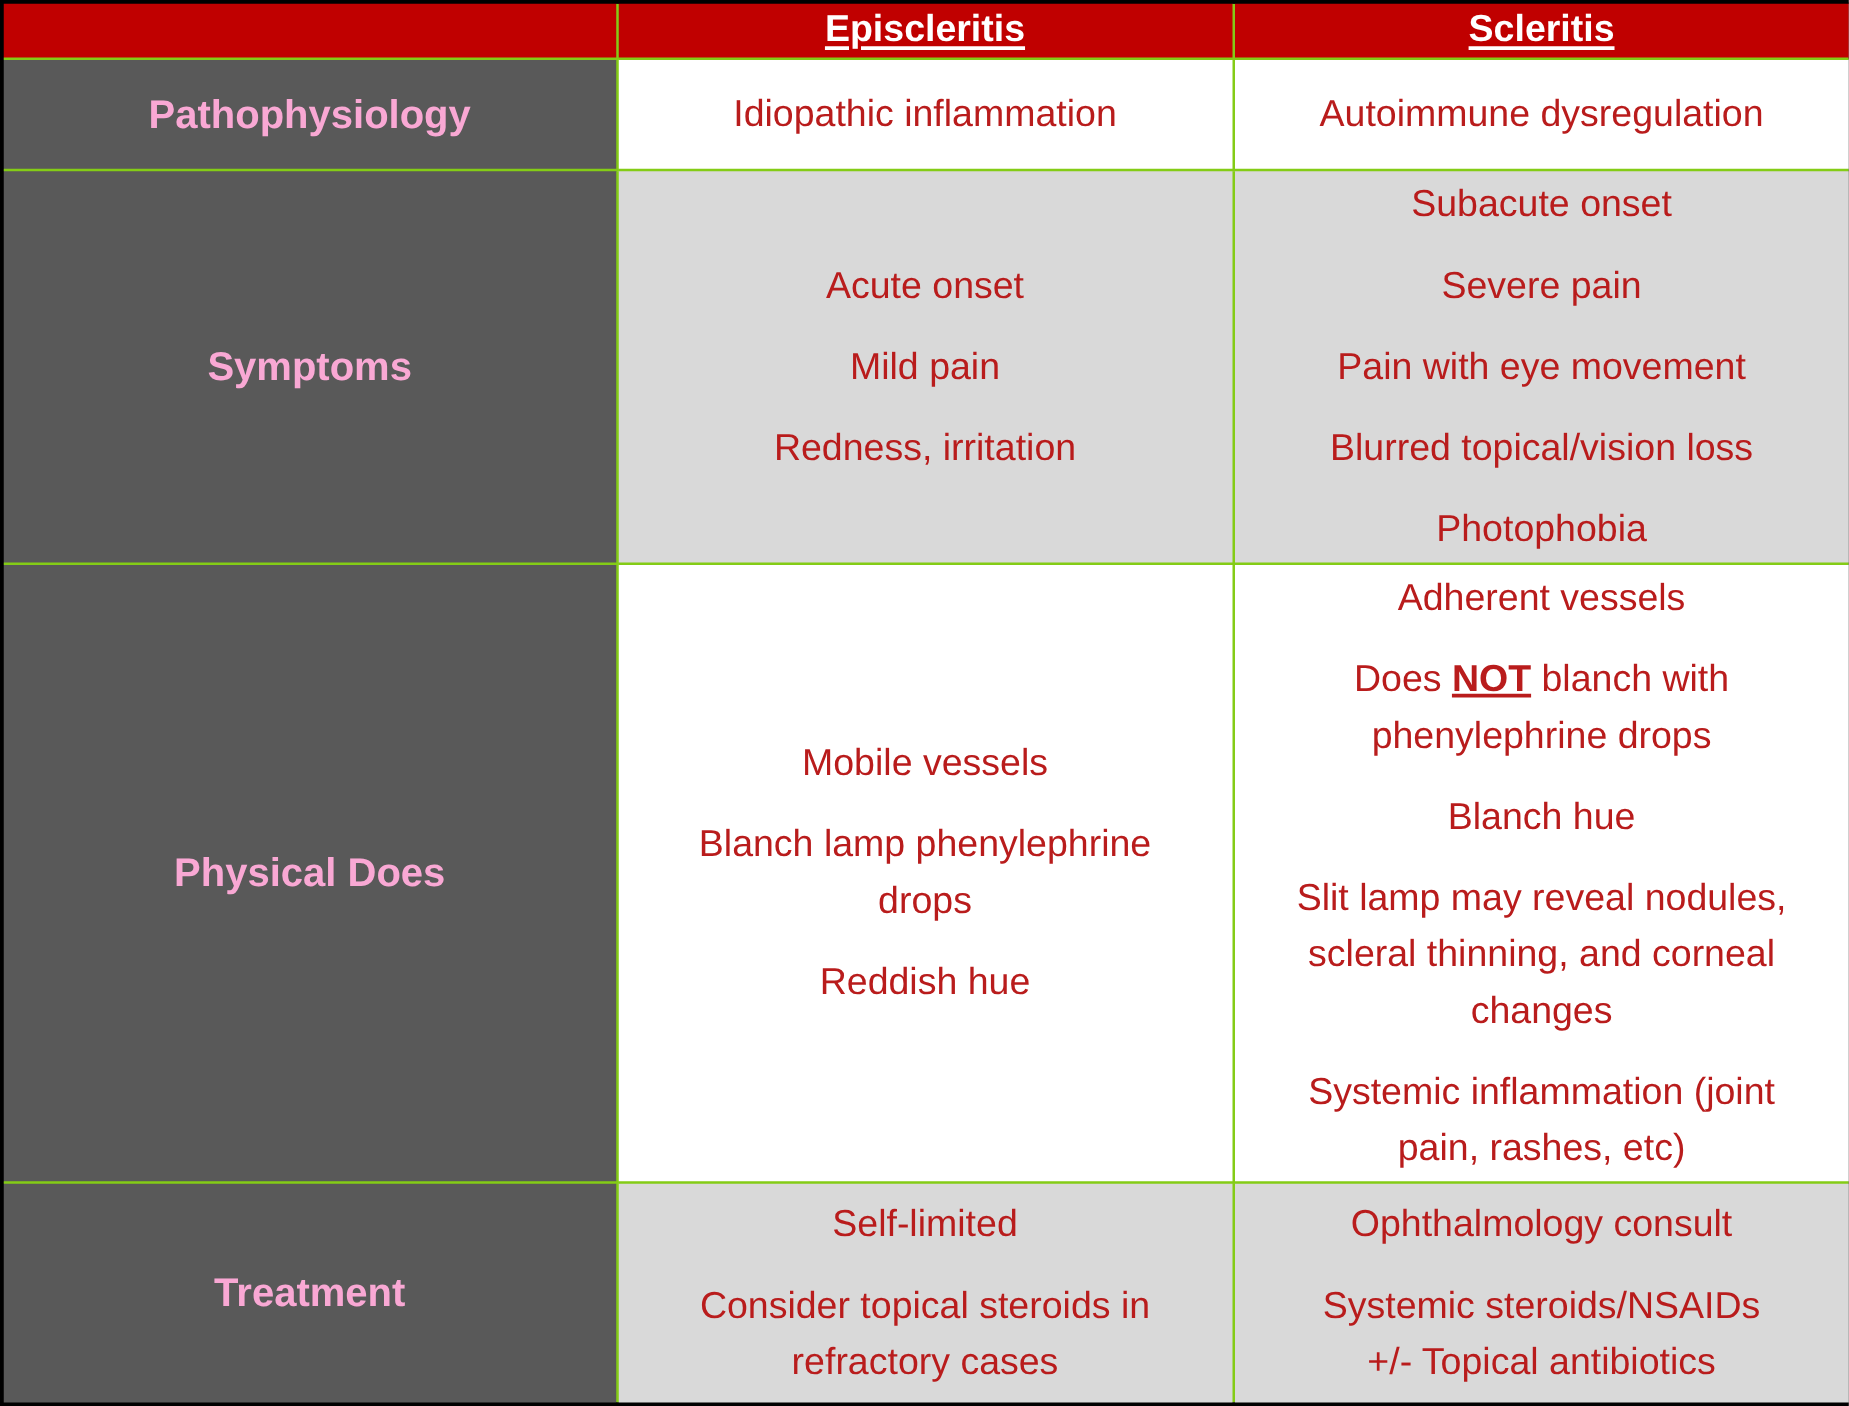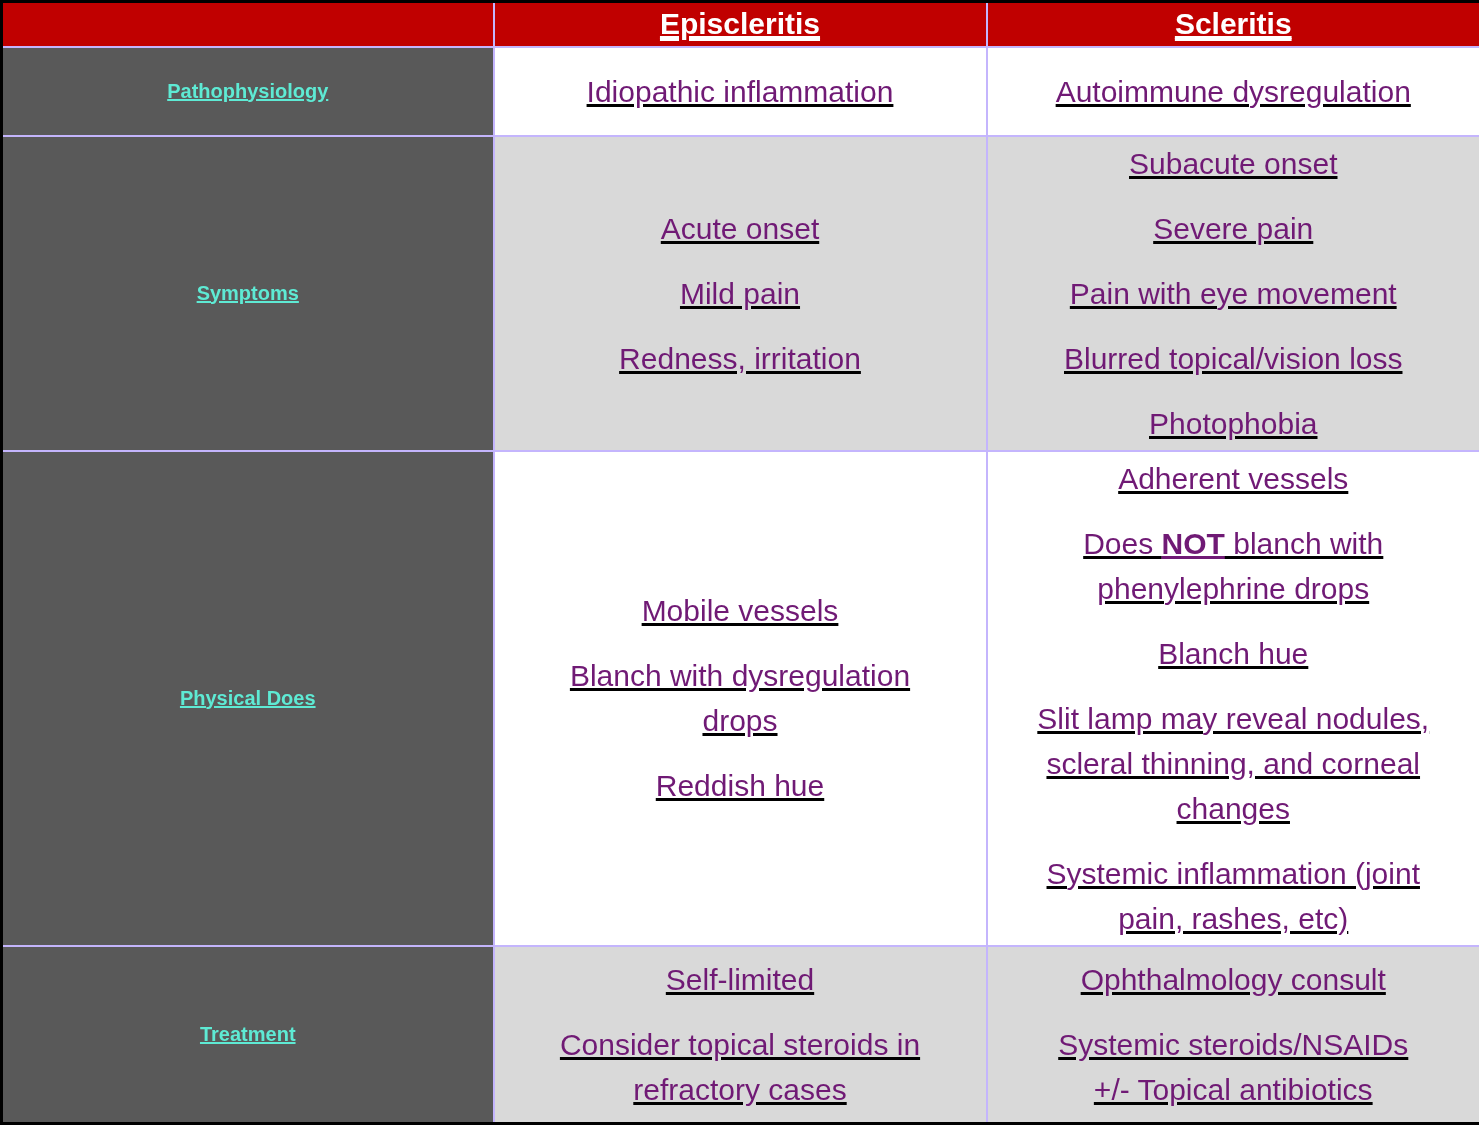--- a/index.html
+++ b/index.html
@@ -10,51 +10,50 @@
     font-family: "Liberation Sans", sans-serif;
   }
   table.compare {
     width: 100%;
     height: 100%;
     border-collapse: collapse;
     table-layout: fixed;
     border: 3px solid #000000;
   }
   td, th {
-    border: 2px solid #c4b5fd;
+    border: 2px solid #84cc16;
     text-align: center;
     vertical-align: middle;
     padding: 4px 8px;
     box-sizing: border-box;
-    text-decoration: underline;
   }
   th.colhead {
     background: #C00000;
     color: #ffffff;
     font-size: 30px;
     font-weight: bold;
   }
   th.colhead .u {
     text-decoration: underline;
     text-decoration-thickness: 3px;
     text-underline-offset: 4px;
   }
   th.corner { background: #C00000; }
   td.rowlabel {
     background: #595959;
-    color: #5eead4;
+    color: #f9a8d4;
     font-weight: bold;
-    font-size: 20px;
+    font-size: 32px;
   }
   td.shaded { background: #D9D9D9; }
   td.plain  { background: #ffffff; }
   .line {
     font-size: 30px;
     line-height: 45px;
-    color: #701a75;
+    color: #b91c1c;
   }
   .gap { margin-top: 20px; text-align: center; }
   .b-u {
     font-weight: bold;
     text-decoration: underline;
     text-decoration-thickness: 3px;
   }
   tr.r-head  { height: 45px; }
   tr.r-patho { height: 89px; }
   tr.r-sympt { height: 303px; }
@@ -106,21 +105,21 @@
         <div class="line gap">Pain with eye movement</div>
         <div class="line gap">Blurred topical/vision loss</div>
         <div class="line gap">Photophobia</div>
       </td>
     </tr>
 
     <tr class="r-phys">
       <td class="rowlabel">Physical Does</td>
       <td class="plain">
         <div class="line">Mobile vessels</div>
-        <div class="line gap">Blanch with dysregulation</div>
+        <div class="line gap">Blanch lamp phenylephrine</div>
         <div class="line">drops</div>
         <div class="line gap">Reddish hue</div>
       </td>
       <td class="plain">
         <div class="line">Adherent vessels</div>
         <div class="line gap"><span>Does </span><span class="b-u">NOT</span><span> blanch with</span></div>
         <div class="line">phenylephrine drops</div>
         <div class="line gap">Blanch hue</div>
         <div class="line gap">Slit lamp may reveal nodules,</div>
         <div class="line">scleral thinning, and corneal</div>

